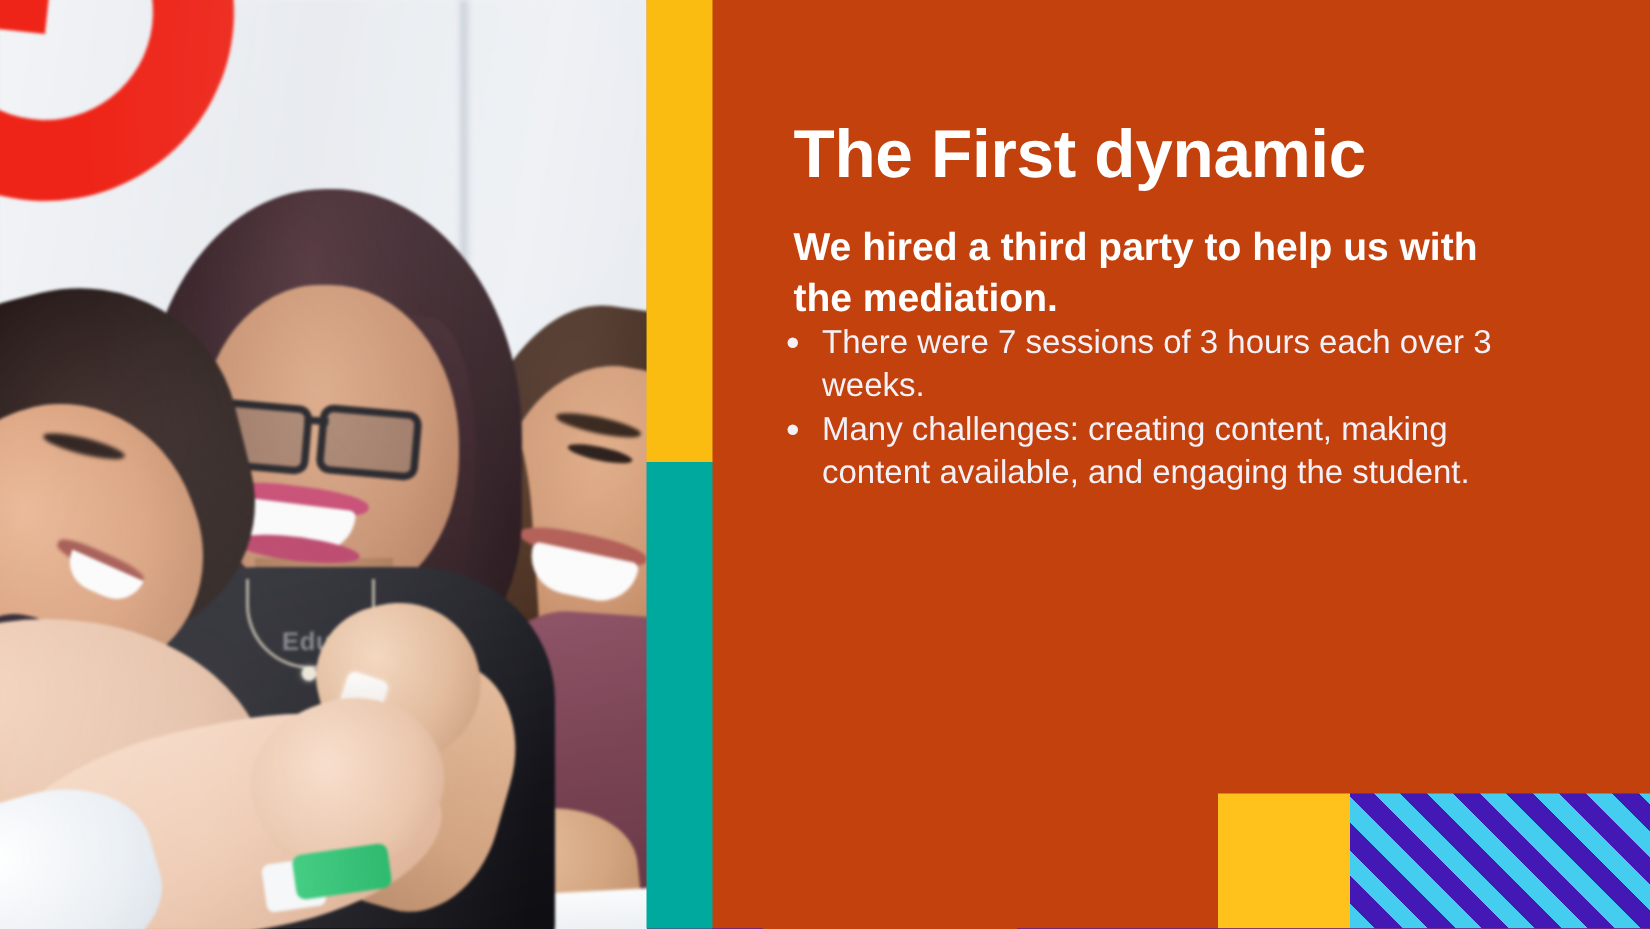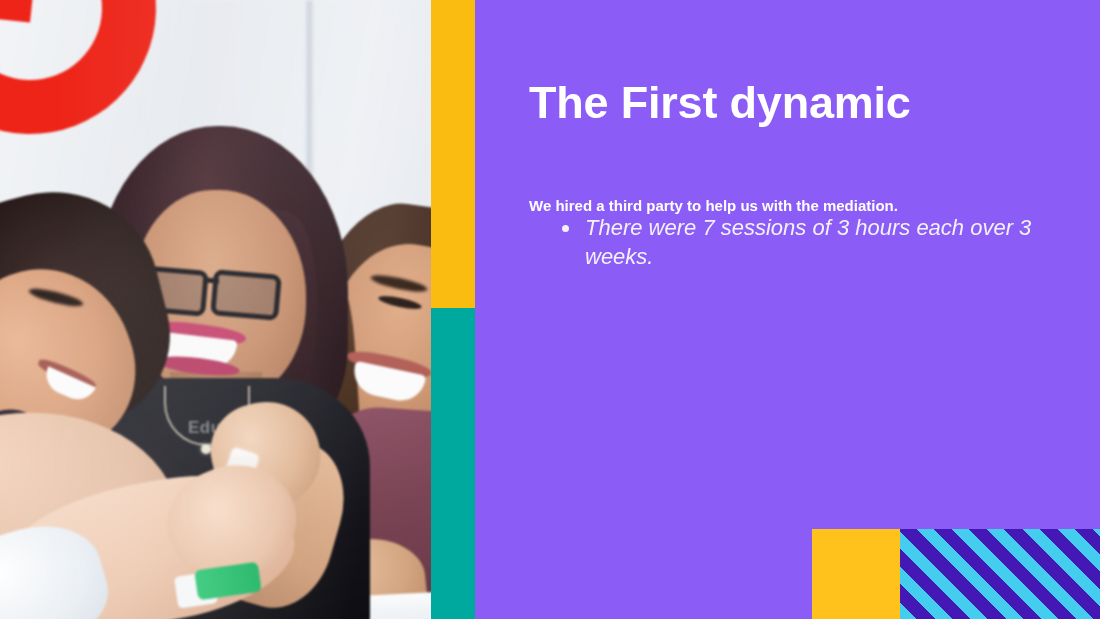--- a/index.html
+++ b/index.html
@@ -5,21 +5,21 @@
   * { margin:0; padding:0; box-sizing:border-box; }
   html, body {
     width:1100px; height:619px;
     overflow:hidden;
     background:#4418B5;
     font-family:"Liberation Sans", sans-serif;
   }
   .slide {
     position:relative;
     width:1100px; height:619px;
-    background:#8b5cf6;
+    background:#c2410c;
     overflow:hidden;
   }
 
   
   .photo {
     position:absolute; left:0; top:0;
     width:431px; height:619px;
     overflow:hidden;
     background:#EDEFF2;
   }
@@ -366,29 +366,27 @@
     width:520px;
     color:#FFFFFF;
     font-size:45px; font-weight:700;
     line-height:1.12;
     letter-spacing:-.2px;
   }
   .subtitle {
     position:absolute; left:529px; top:148px;
     width:458px;
     color:#FFFFFF;
-    font-size:15px; font-weight:700;
+    font-size:26px; font-weight:700;
     line-height:1.3;
-    margin-top:48px;
   }
   .bullets {
-    position:absolute; left:556px; top:214px;
+    position:absolute; left:519px; top:214px;
     width:502px;
     list-style:none;
-    font-style:italic;
   }
   .bullets li {
     position:relative;
     color:#F3F1F7;
     font-size:22px; font-weight:400;
     line-height:1.30;
     padding-left:29px;
     margin-bottom:1px;
   }
   .bullets li::before {
@@ -481,18 +479,19 @@
   </div>
 
   <div class="bar-yellow"></div>
   <div class="bar-teal"></div>
 
   <h1 class="title">The First dynamic</h1>
   <h2 class="subtitle">We hired a third party to help us with the mediation.</h2>
 
   <ul class="bullets">
     <li>There were 7 sessions of 3 hours each over 3 weeks.</li>
+    <li>Many challenges: creating content, making content available, and engaging the student.</li>
   </ul>
 
   <div class="decor-square"></div>
   <div class="decor-stripes"></div>
 
 </div>
 
 </body></html>

